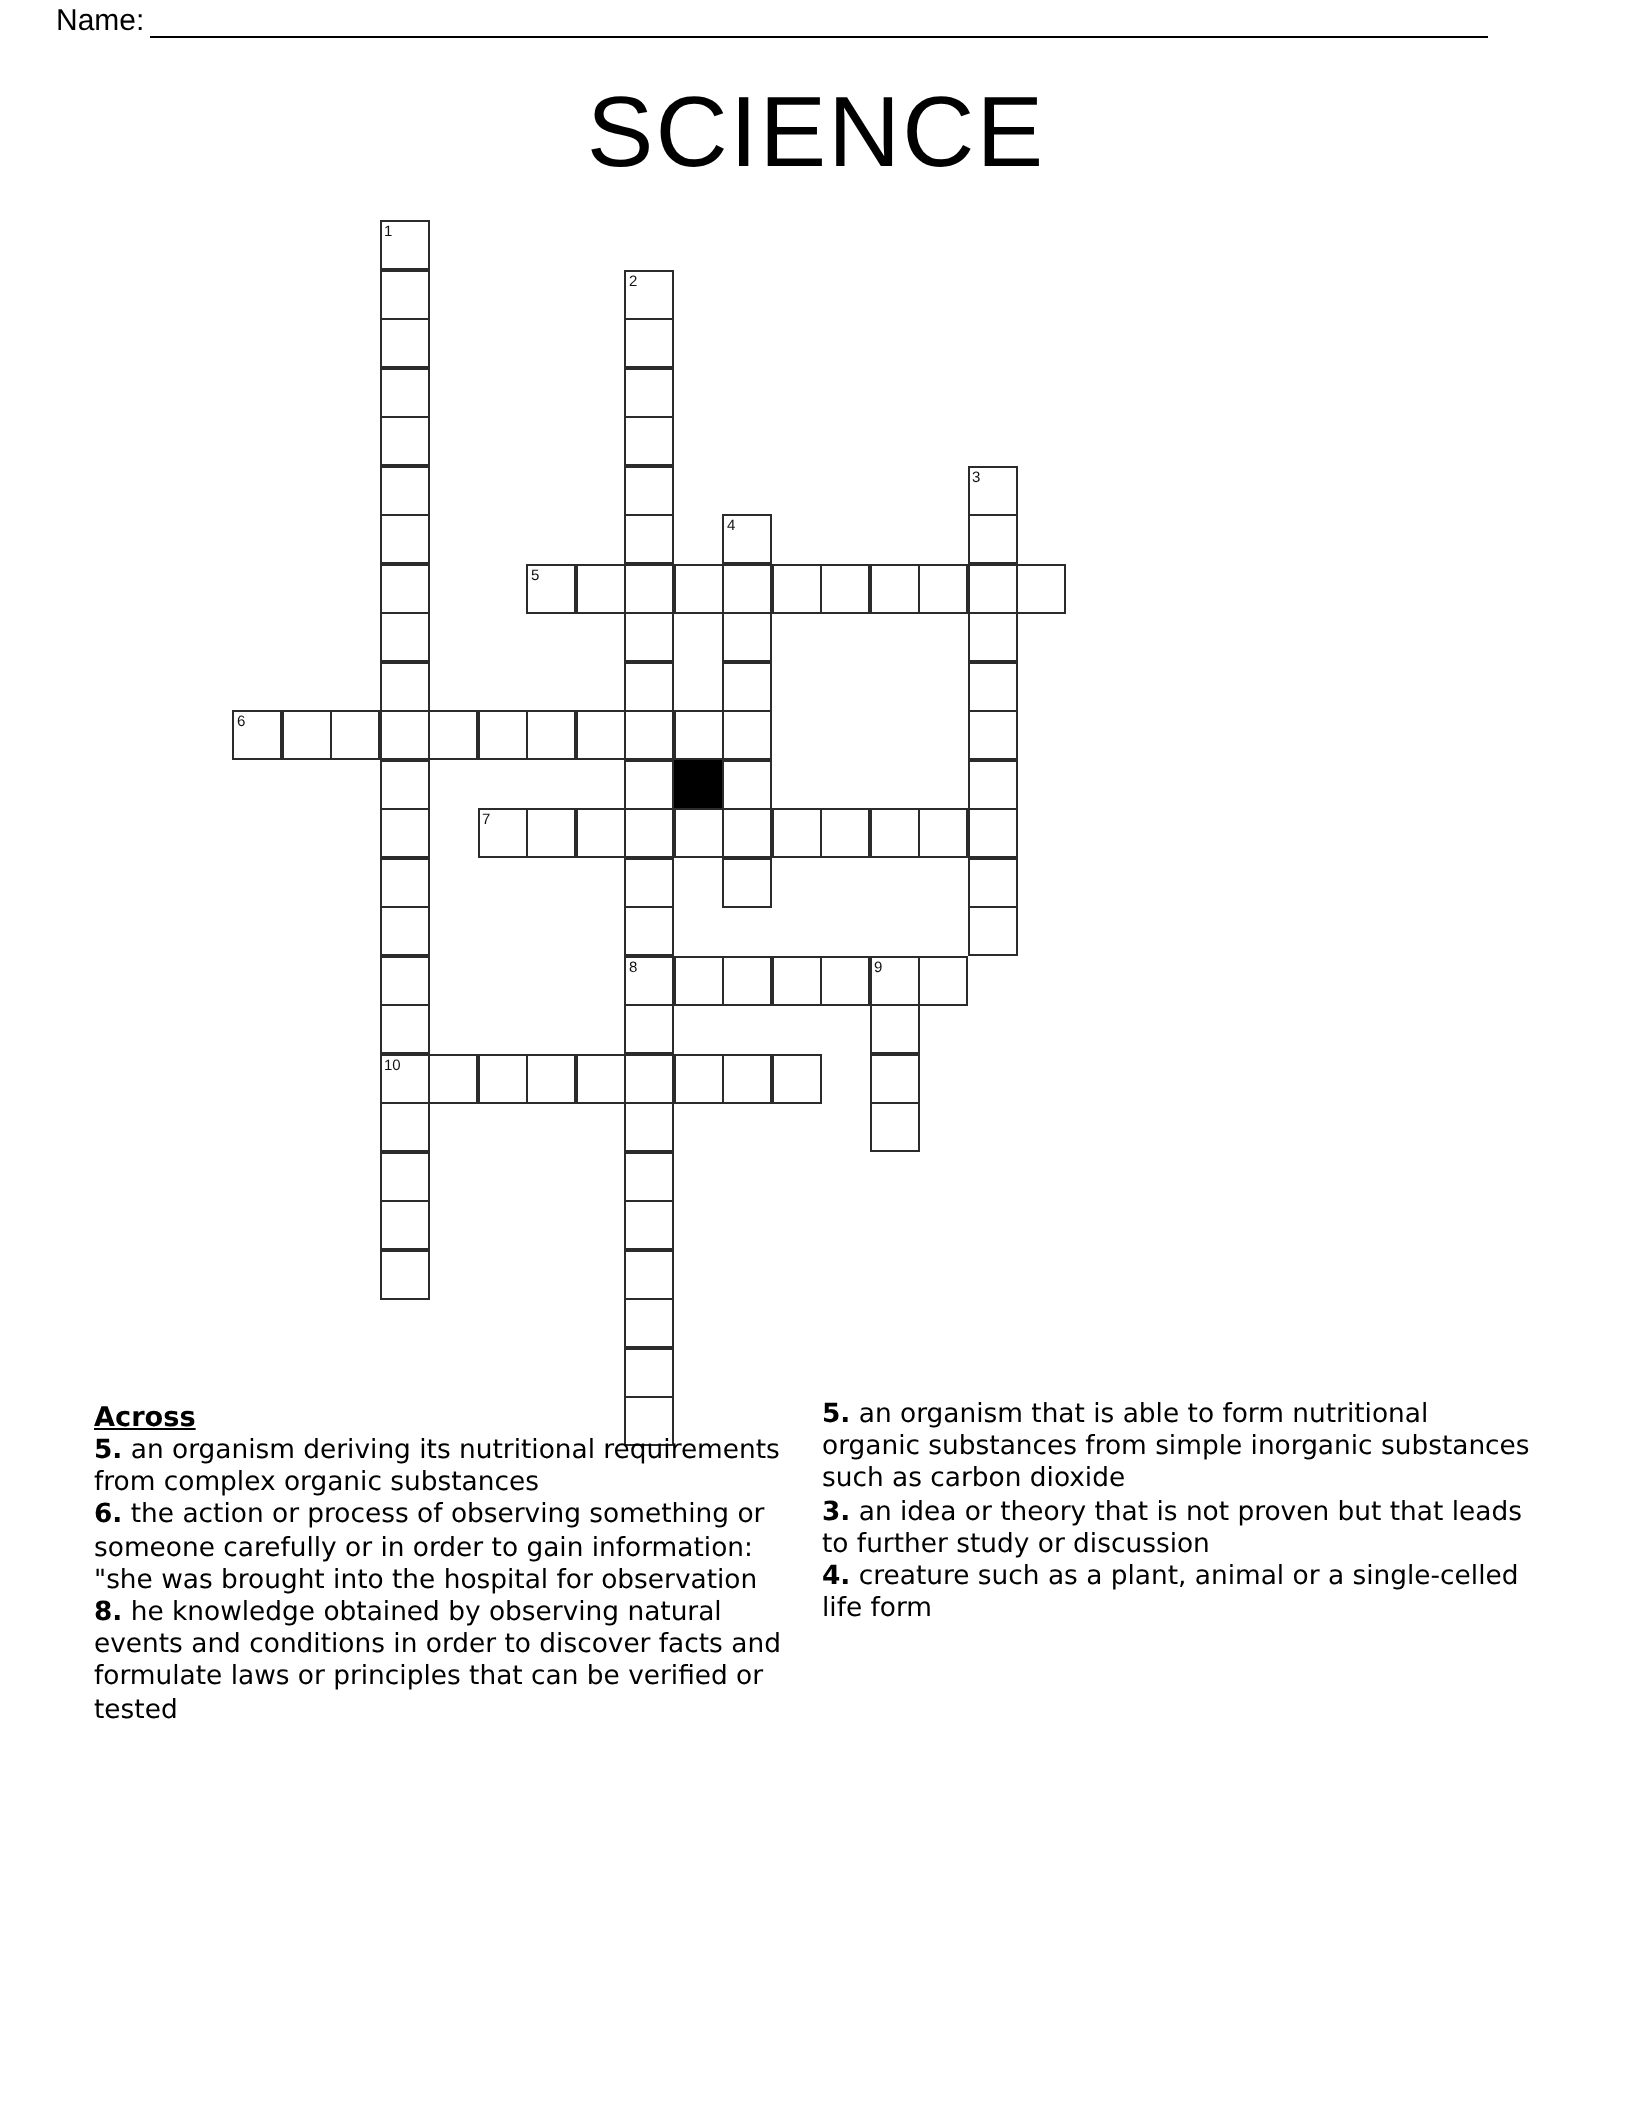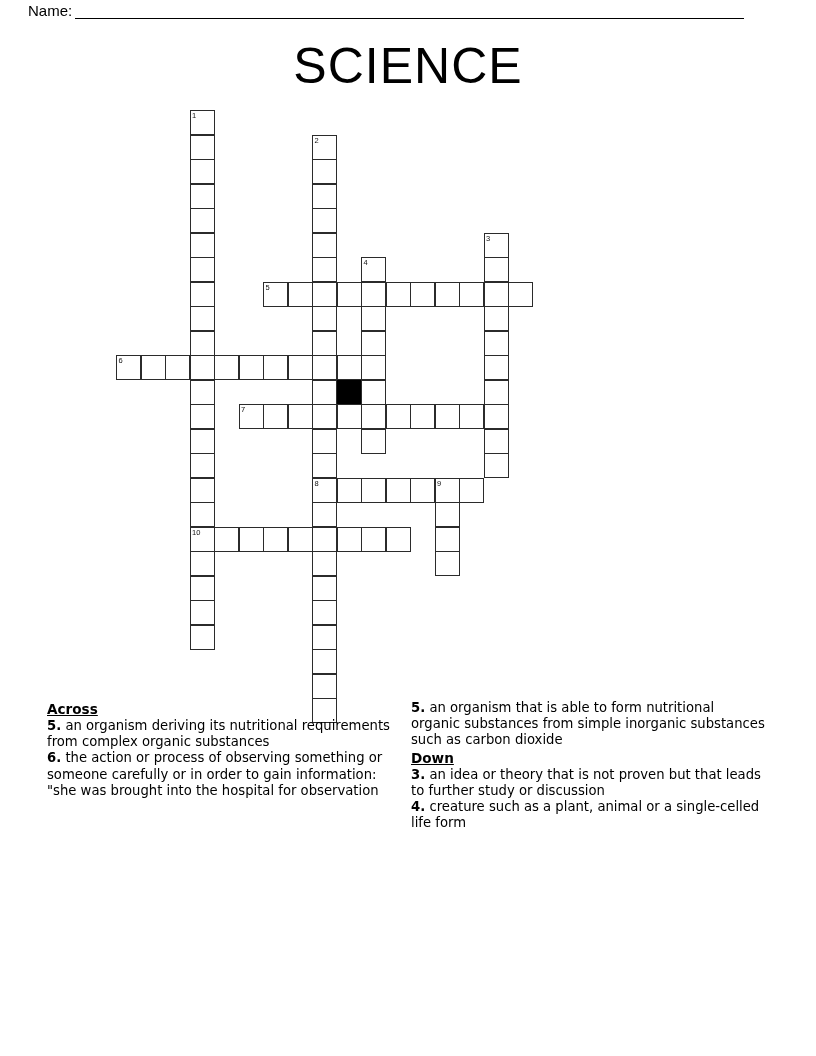--- a/index.html
+++ b/index.html
@@ -255,20 +255,20 @@
     <div class="cell" style="left: 312px; top: 649px;"></div>
     <div class="cell" style="left: 312px; top: 673.5px;"></div>
     <div class="cell" style="left: 312px; top: 698px;"></div>
   </div>
 
 <div id="clues">
   <div class="clue-col" id="clue-col-left">
       <span class="section-head">Across</span>
       <span class="clue"><b>5.</b> an organism deriving its nutritional requirements from complex organic substances</span>
       <span class="clue"><b>6.</b> the action or process of observing something or someone carefully or in order to gain information: "she was brought into the hospital for observation</span>
+      <span class="clue"><b>8.</b> he knowledge obtained by observing natural events and conditions in order to discover facts and formulate laws or principles that can be verified or tested</span>
     </div>
   <div class="clue-col" id="clue-col-right">
       <span class="clue"><b>5.</b> an organism that is able to form nutritional organic substances from simple inorganic substances such as carbon dioxide</span>
-      <span class="section-head">Down</span>
       <span class="clue"><b>3.</b> an idea or theory that is not proven but that leads to further study or discussion</span>
       <span class="clue"><b>4.</b> creature such as a plant, animal or a single-celled life form</span>
     </div>
 </div>
 
 </body></html>

